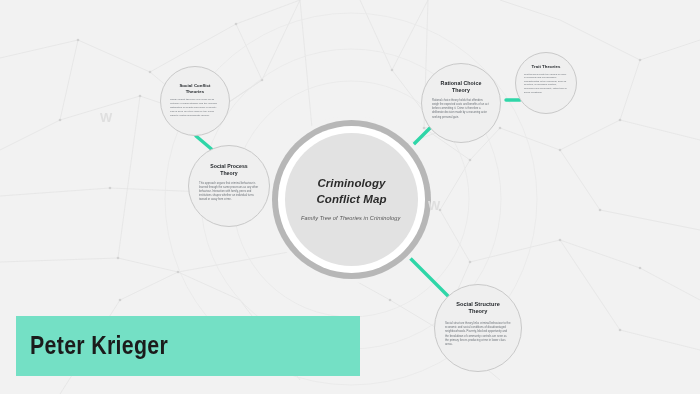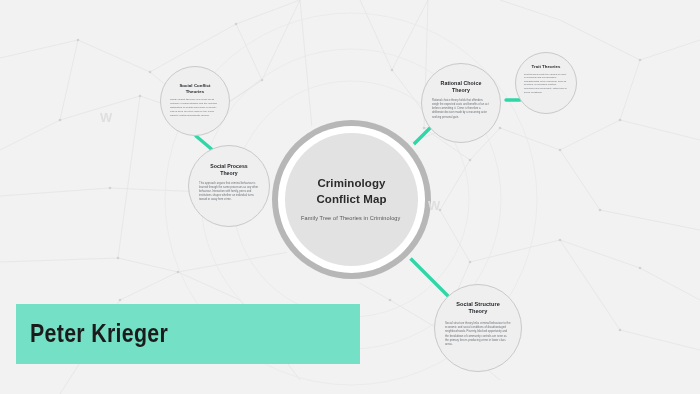--- a/index.html
+++ b/index.html
@@ -12,21 +12,21 @@
   .layer{position:absolute;inset:0;}
   svg.layer{width:700px;height:394px;}
 
   
   .hub{
     position:absolute;left:285px;top:133px;width:133px;height:133px;
     border-radius:50%;
     background:#e2e2e2;
     box-shadow:0 0 0 7px #ffffff, 0 0 0 13px #b7b7b7, 0 0 0 17px #f2f2f2;
     display:flex;flex-direction:column;align-items:center;justify-content:center;
-    text-align:center;box-sizing:border-box;padding:0 14px;
+    text-align:center;box-sizing:border-box;padding:0 14px;font-style:italic;
   }
   .hub-title{
     font-size:11.5px;font-weight:bold;color:#2b2b2b;line-height:1.38;
     letter-spacing:.1px;
   }
   .hub-sub{
     margin-top:7px;font-size:5.6px;color:#555;line-height:1.6;
     letter-spacing:.1px;text-align:left;width:100%;padding-left:2px;
     box-sizing:border-box;
   }
@@ -66,21 +66,21 @@
   #node-trait{left:515px;top:52px;width:62px;height:62px;padding:11px 8px 0;}
   #node-trait .node-title{font-size:4.3px;}
   #node-trait .node-body{font-size:2.4px;line-height:1.5;margin-top:3px;}
 
   #node-social-structure{left:434px;top:284px;width:88px;height:88px;padding:16px 10px 0;}
   #node-social-structure .node-title{font-size:5.6px;}
   #node-social-structure .node-body{font-size:2.8px;line-height:1.55;margin-top:5px;}
 
   
   .banner{
-    position:absolute;left:16px;top:304px;width:344px;height:60px;
+    position:absolute;left:16px;top:316px;width:344px;height:60px;
     background:#74e0c5;
   }
   .banner-name{
     position:absolute;left:14px;top:14px;
     font-size:26px;font-weight:bold;color:#1b1b1b;
     font-family:"Liberation Sans Narrow","Liberation Sans",sans-serif;
     transform:scaleX(.82);transform-origin:left top;
     letter-spacing:.4px;white-space:nowrap;
   }
 

